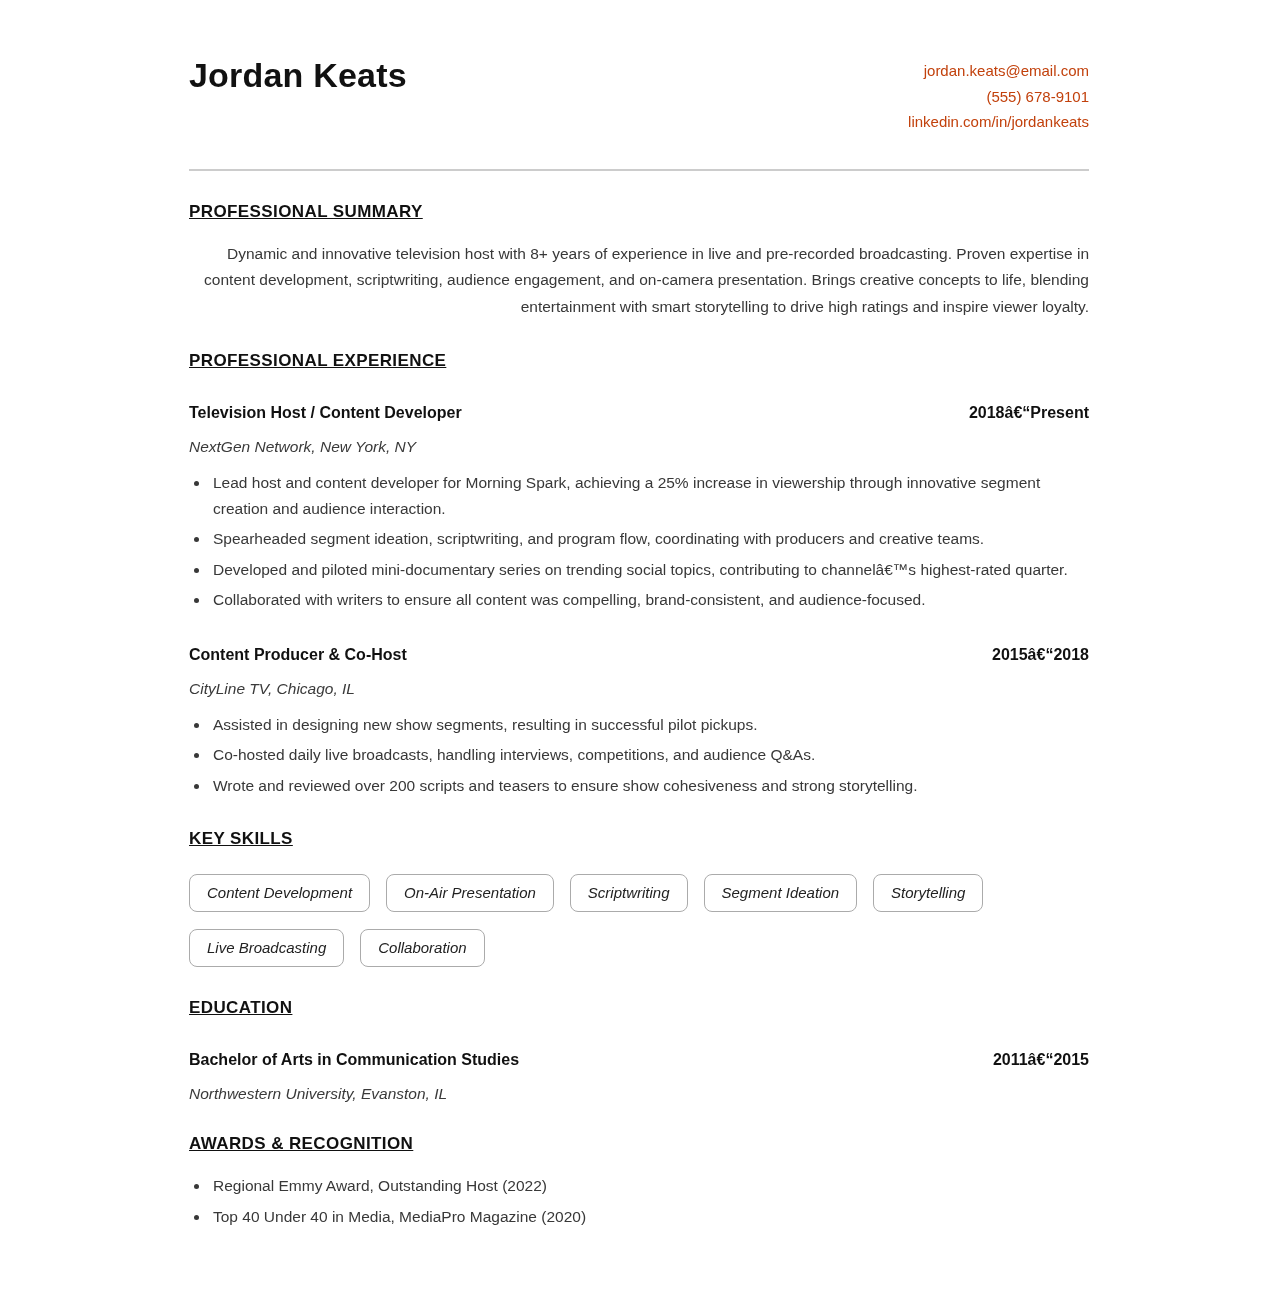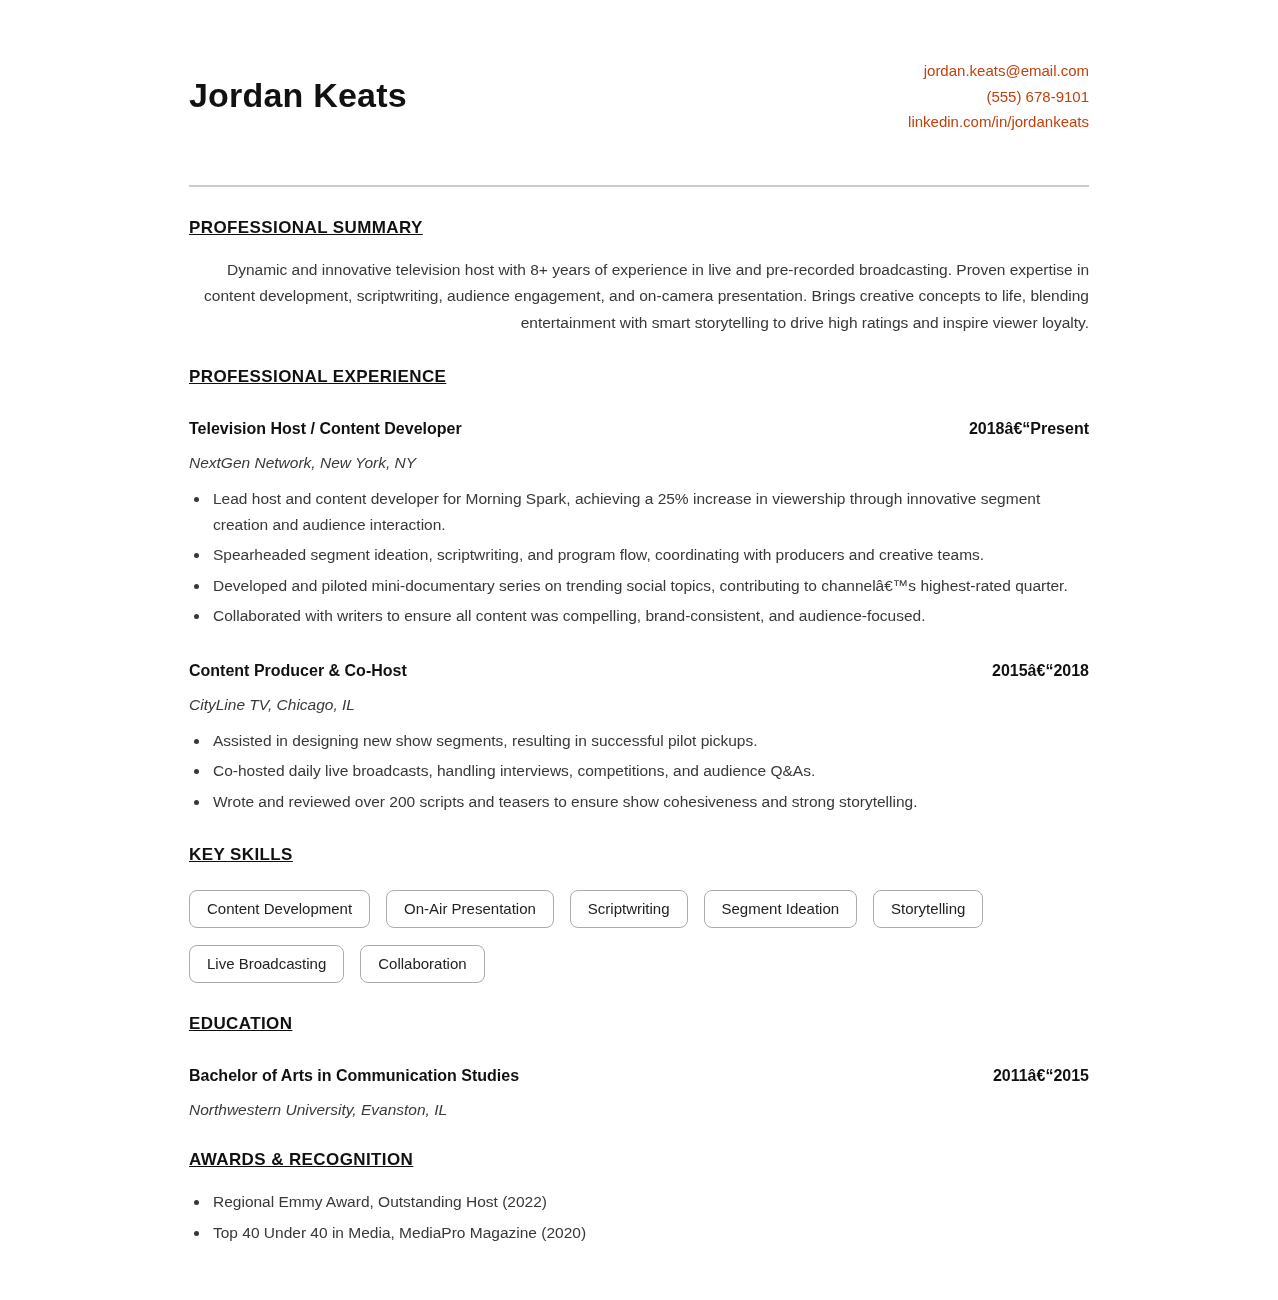--- a/index.html
+++ b/index.html
@@ -14,22 +14,22 @@
   .page {
     width: 900px;
     margin: 0 auto;
     padding-top: 56px;
   }
 
   
   .header {
     display: flex;
     justify-content: space-between;
-    align-items: center;
-    padding-bottom: 50px;
+    align-items: flex-start;
+    padding-bottom: 34px;
     border-bottom: 2px solid #cccccc;
   }
   .name {
     font-size: 34px;
     font-weight: 700;
     color: #111111;
     letter-spacing: 0.2px;
     line-height: 1.15;
   }
   .contact {
@@ -97,20 +97,21 @@
   }
   .inline-italic { }
 
   
   .chips {
     display: flex;
     flex-wrap: wrap;
     gap: 17px 16px;
     margin-top: 25px;
     margin-bottom: 6px;
+    font-style: italic;
   }
   .chip {
     display: inline-block;
     border: 1px solid #ababab;
     border-radius: 8px;
     background: #ffffff;
     padding: 8px 17px;
     font-size: 15px;
     color: #222222;
     line-height: 20px;

